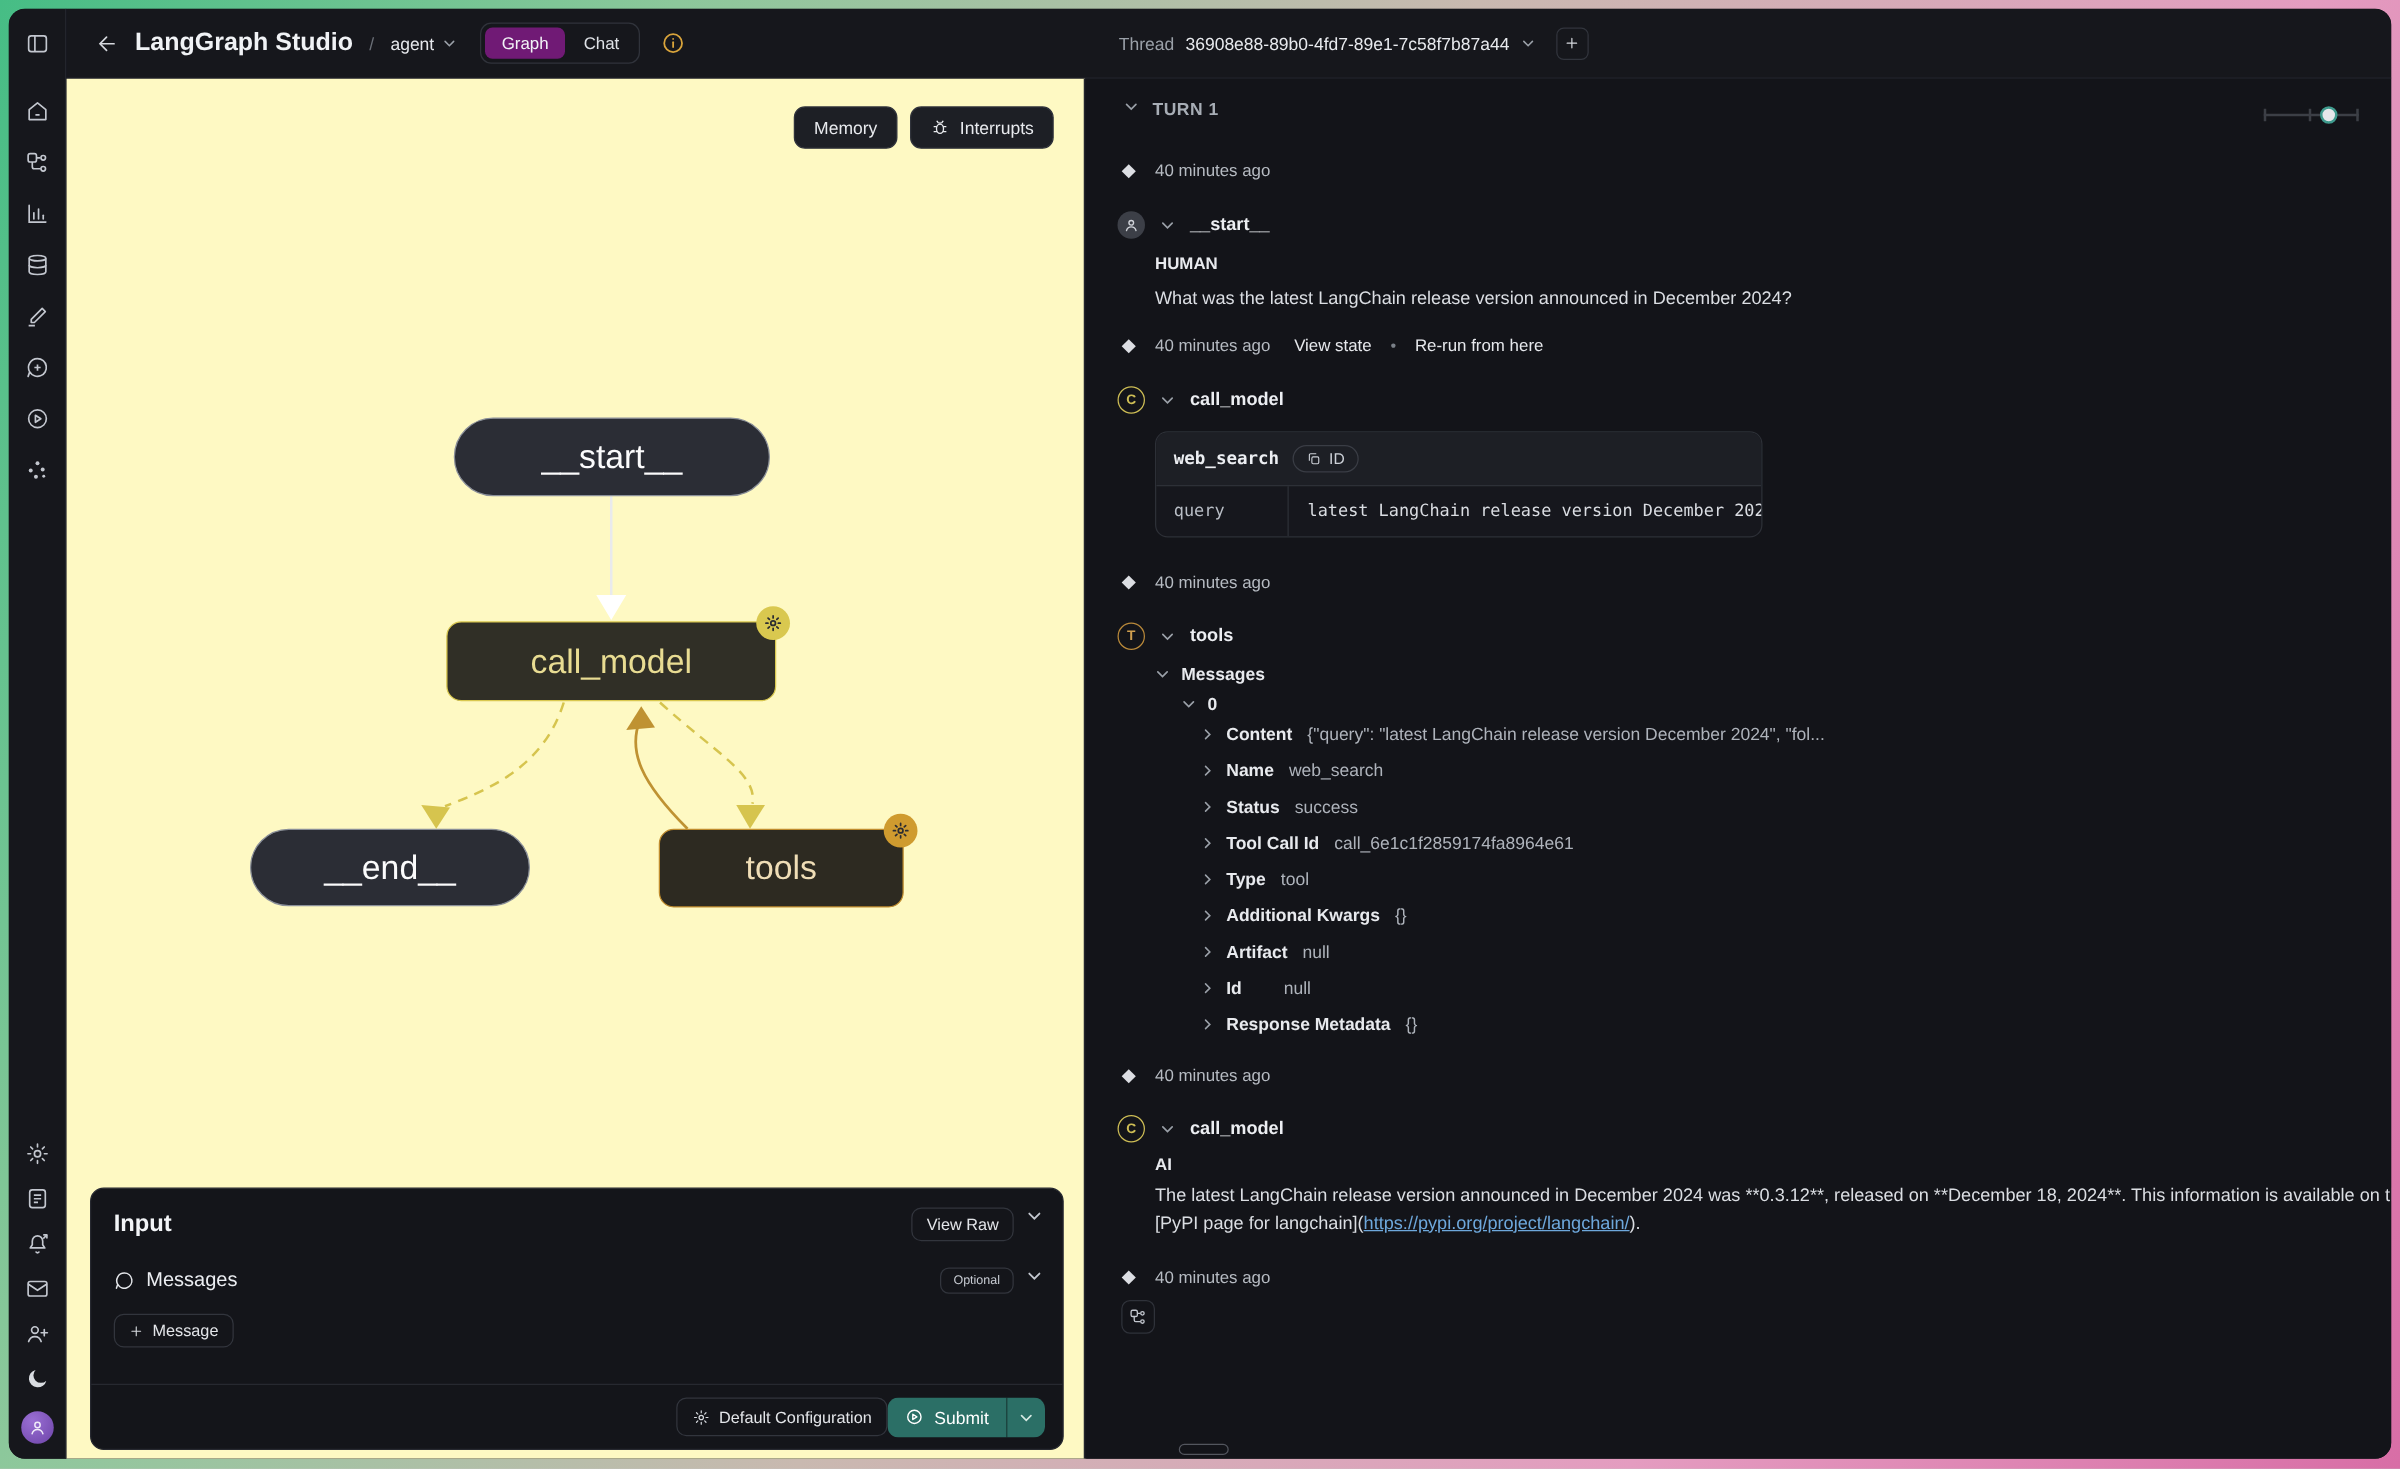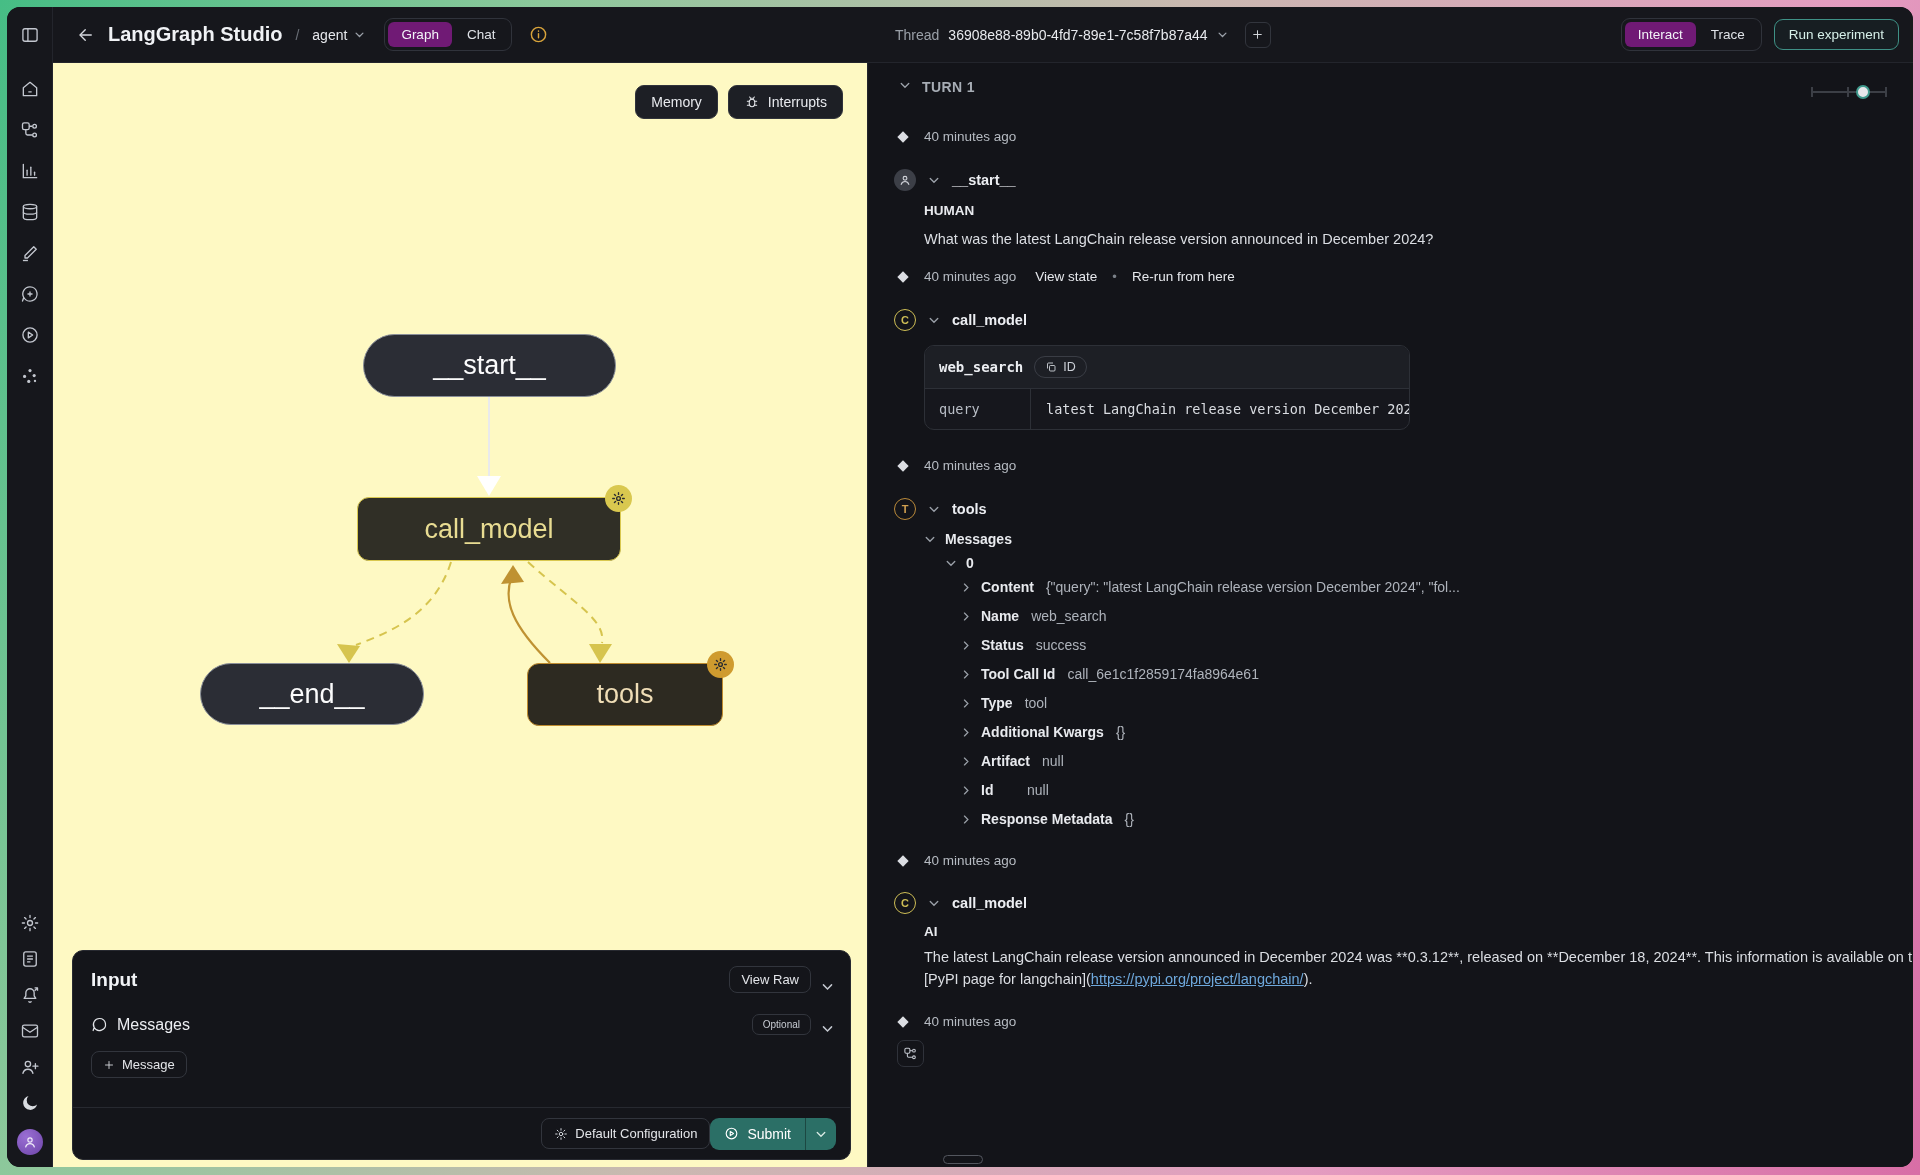--- a/index.html
+++ b/index.html
@@ -59,21 +59,21 @@
   .gear-badge { position:absolute; top:-13px; right:-12px; width:27px; height:27px; border-radius:50%;
                 display:flex; align-items:center; justify-content:center; cursor:pointer; }
   .gear-badge.y { background:#d9c84f; } .gear-badge.a { background:#cf9b2f; }
 
   
   .input-panel { position:absolute; left:19px; right:16px; bottom:7px; height:210px;
                  background:#14151a; border:1px solid #272930; border-radius:11px; }
   .ip-body { padding:15px 16px 0 18px; }
   .ip-row1 { display:flex; align-items:center; }
   .ip-title { font-size:19px; font-weight:700; color:#f2f4f7; }
-  .ip-right { margin-left:auto; display:flex; align-items:flex-end; gap:10px; }
+  .ip-right { margin-left:auto; display:flex; align-items:flex-start; gap:10px; }
   .bordered-btn { border:1px solid #32353d; border-radius:8px; background:transparent; color:#e3e5e9;
                   font-size:13px; padding:5px 11px; display:flex; align-items:center; gap:7px; cursor:pointer; }
   .ip-row2 { display:flex; align-items:center; margin-top:21px; }
   .msgs-label { font-size:16px; color:#eceef2; margin-left:9px; }
   .opt-pill { border:1px solid #32353d; border-radius:7px; color:#c7cbd2; font-size:10px; padding:4px 10px; }
   .ip-row3 { margin-top:16px; }
   .ip-footer { position:absolute; left:0; right:0; bottom:0; height:52px; border-top:1px solid #272930;
                display:flex; align-items:center; justify-content:flex-end; padding:0 14px; }
   .submit-split { display:flex; border-radius:9px; overflow:hidden; cursor:pointer; }
   .submit-main { background:#2b6f66; color:#fff; font-size:14px; padding:8px 14px;
@@ -314,27 +314,20 @@
           </svg>
         </span>
       <button class="sq-btn" style="margin-left:8px;">
           <span class="chev">
             <svg width="13" height="13" viewBox="0 0 24 24" fill="none" stroke="#d6d9de" stroke-width="1.8" stroke-linecap="round">
               <path d="M12 5v14M5 12h14"></path>
             </svg>
           </span>
         </button>
     </div>
-    <div class="h-right">
-      <div class="seg-group">
-        <span class="seg active">Interact</span>
-        <span class="seg">Trace</span>
-      </div>
-      <button class="run-btn">Run experiment</button>
-    </div>
   </div>
 
   <div class="canvas">
     <div class="graph-toolbar">
       <button class="tool-btn">
           <span>Memory</span>
         </button>
       <button class="tool-btn">
         <span class="chev">
             <svg width="16" height="16" viewBox="0 0 24 24" fill="none" stroke="#e8eaee" stroke-width="1.6" stroke-linecap="round">

